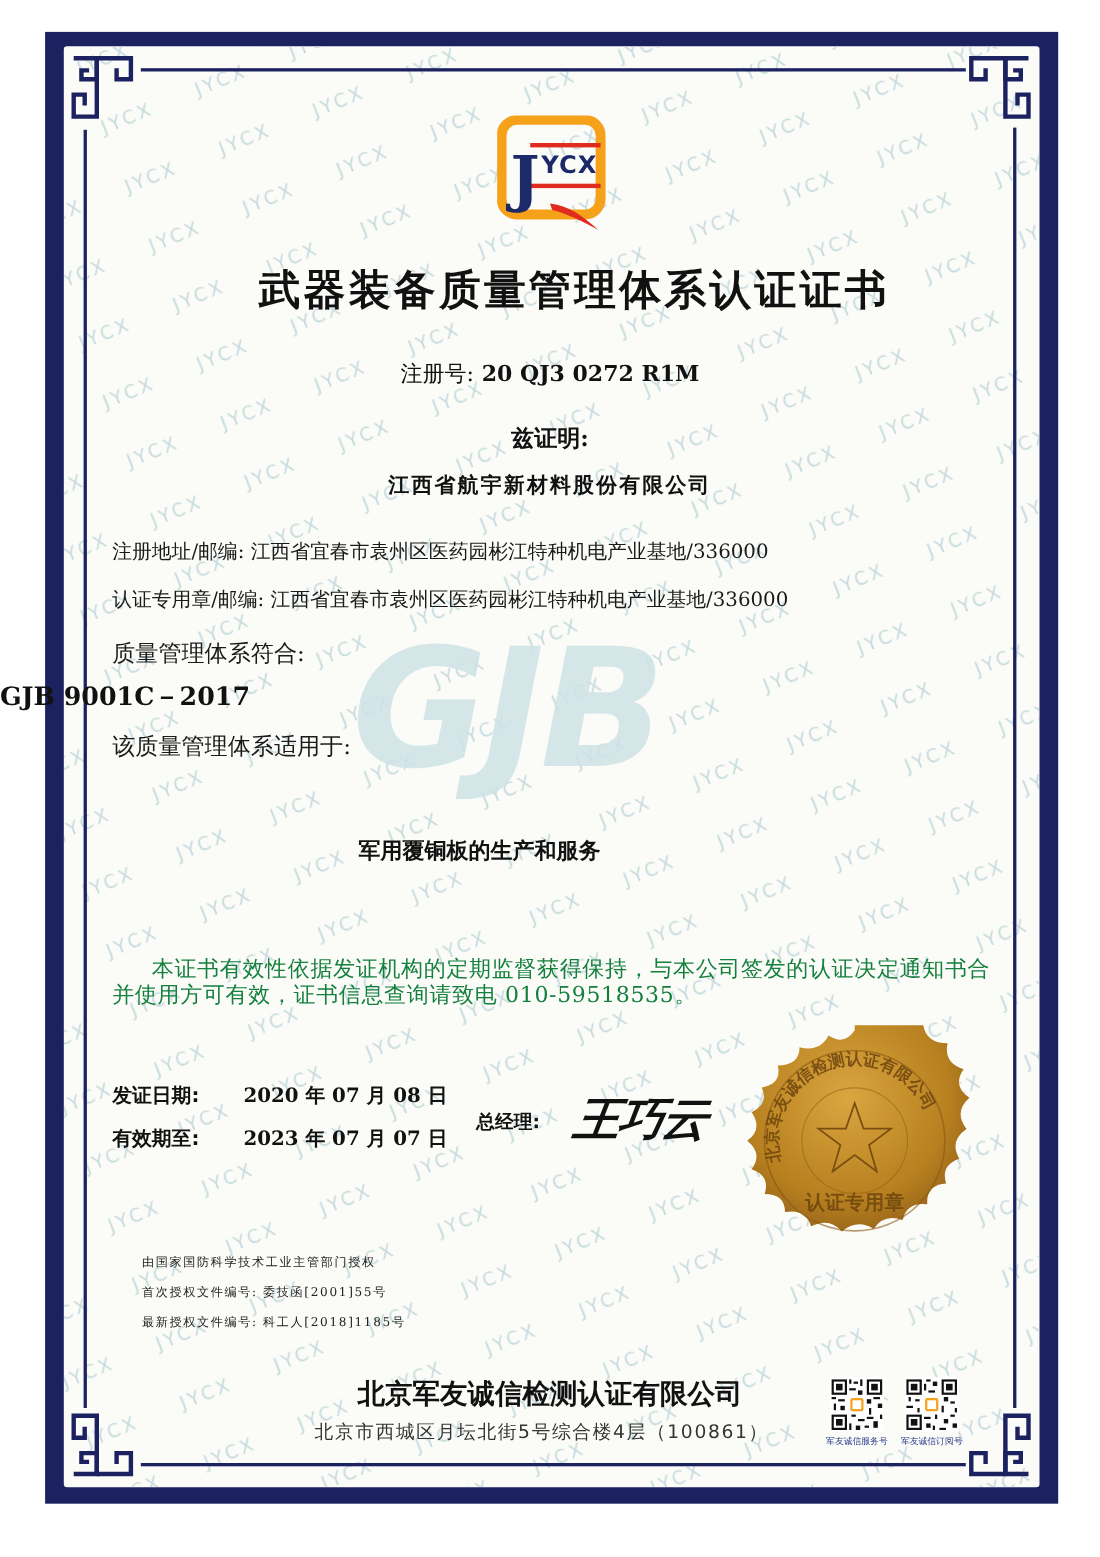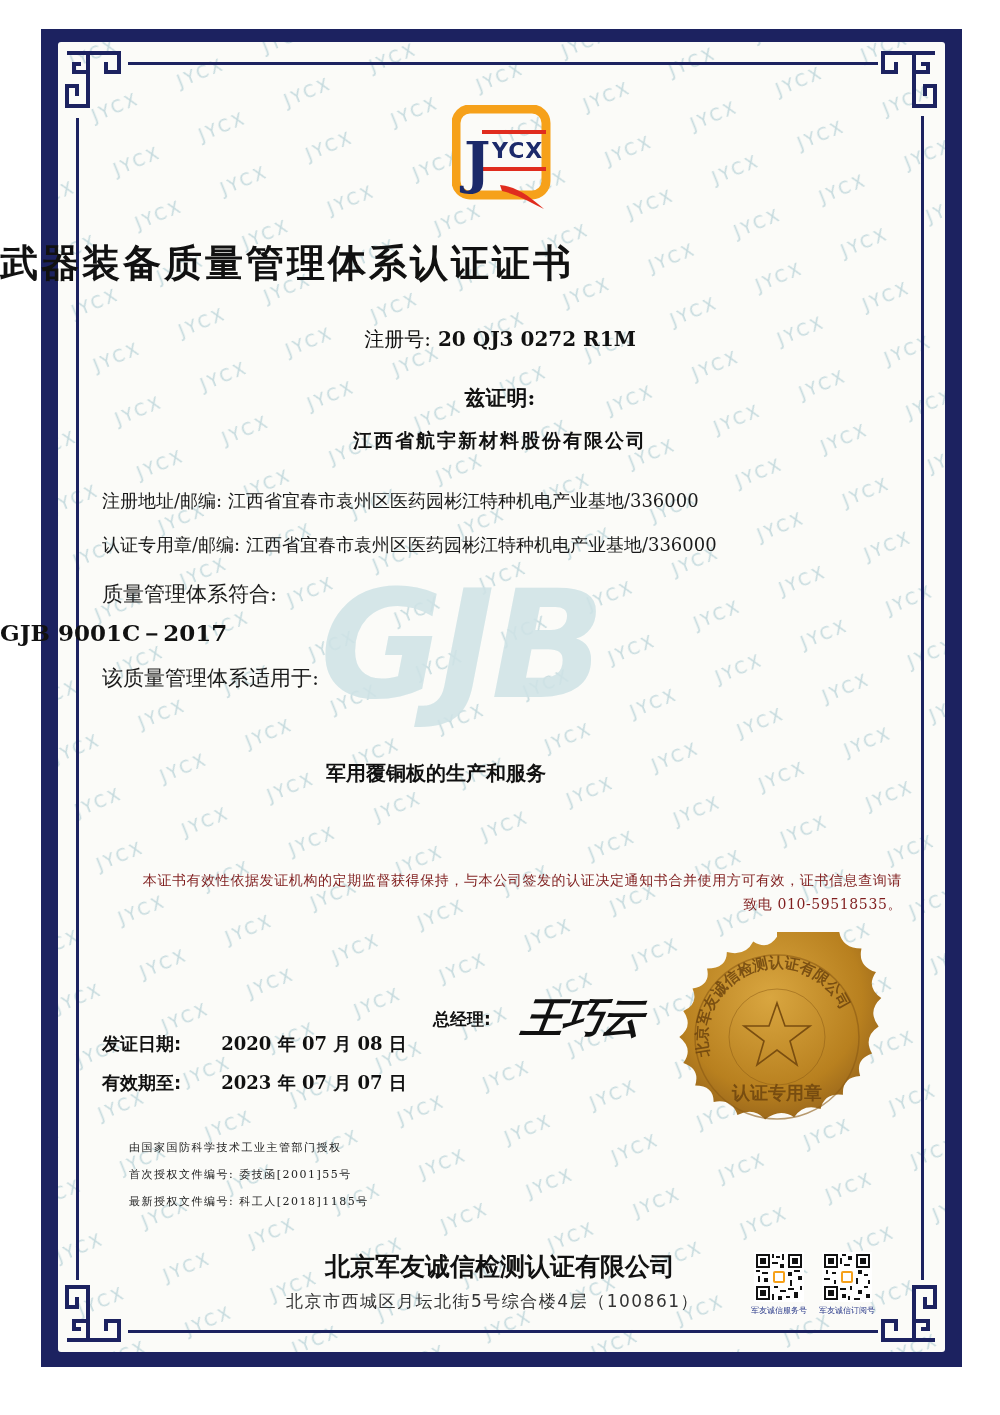--- a/index.html
+++ b/index.html
@@ -28,21 +28,21 @@
     pointer-events: none;
   }
   .inner-line { position: absolute; background: #1c2260; }
   .corner { position: absolute; }
   .abs { position: absolute; }
 
   .logo {
     position: absolute; left: 452px; top: 105px; width: 100px; height: 108px;
   }
   .title {
-    position: absolute; left: 0; width: 809px; top: 238px; text-align: left;
+    position: absolute; left: 0; width: 809px; top: 238px; text-align: right;
     font-size: 38px; font-weight: bold; letter-spacing: 3px; color: #111;
     font-family: "DejaVu Sans", "Liberation Sans", sans-serif;
   }
   .reg {
     position: absolute; left: 0; width: 1000px; top: 326px; text-align: center;
     font-size: 20px; font-weight: bold; color: #111;
   }
   .hereby {
     position: absolute; left: 0; width: 1000px; top: 384px; text-align: center;
     font-size: 21px; font-weight: bold; color: #111;
@@ -67,26 +67,25 @@
   .standard {
     position: absolute; left: 0; width: 1000px; top: 618px; 
     font-size: 23px; font-weight: bold; color: #111;
   }
   .scope {
     position: absolute; left: 0; width: 872px; top: 760px; text-align: center;
     font-size: 20px; font-weight: bold; color: #111;
   }
   .notice {
     position: absolute; left: 102px; width: 800px; top: 868px;
-    font-size: 14px; line-height: 24px; color: #7f1d1d; text-indent: 36px;
+    font-size: 20px; line-height: 24px; color: #15803d; text-indent: 36px;
     letter-spacing: 0.6px;
-    text-align: right;
   }
   .date-row { position: absolute; left: 102px; font-size: 18px; font-weight: bold; color: #111; }
-  .date-row .lbl { display: inline-block; width: 113px; font-family: "DejaVu Sans", "Liberation Sans", sans-serif; margin-top: 48px; }
+  .date-row .lbl { display: inline-block; width: 113px; font-family: "DejaVu Sans", "Liberation Sans", sans-serif; }
   .gm {
     position: absolute; left: 433px; top: 1008px; font-size: 17px; font-weight: bold; color: #111;
     font-family: "DejaVu Sans", "Liberation Sans", sans-serif;
   }
   .signature {
     position: absolute; left: 522px; top: 990px; font-size: 42px; color: #111;
     font-family: "DejaVu Serif", serif; font-weight: bold; font-style: italic;
     transform: skewX(-8deg); letter-spacing: -2px;
   }
   .seal { position: absolute; left: 662px; top: 932px; width: 230px; height: 210px; }

